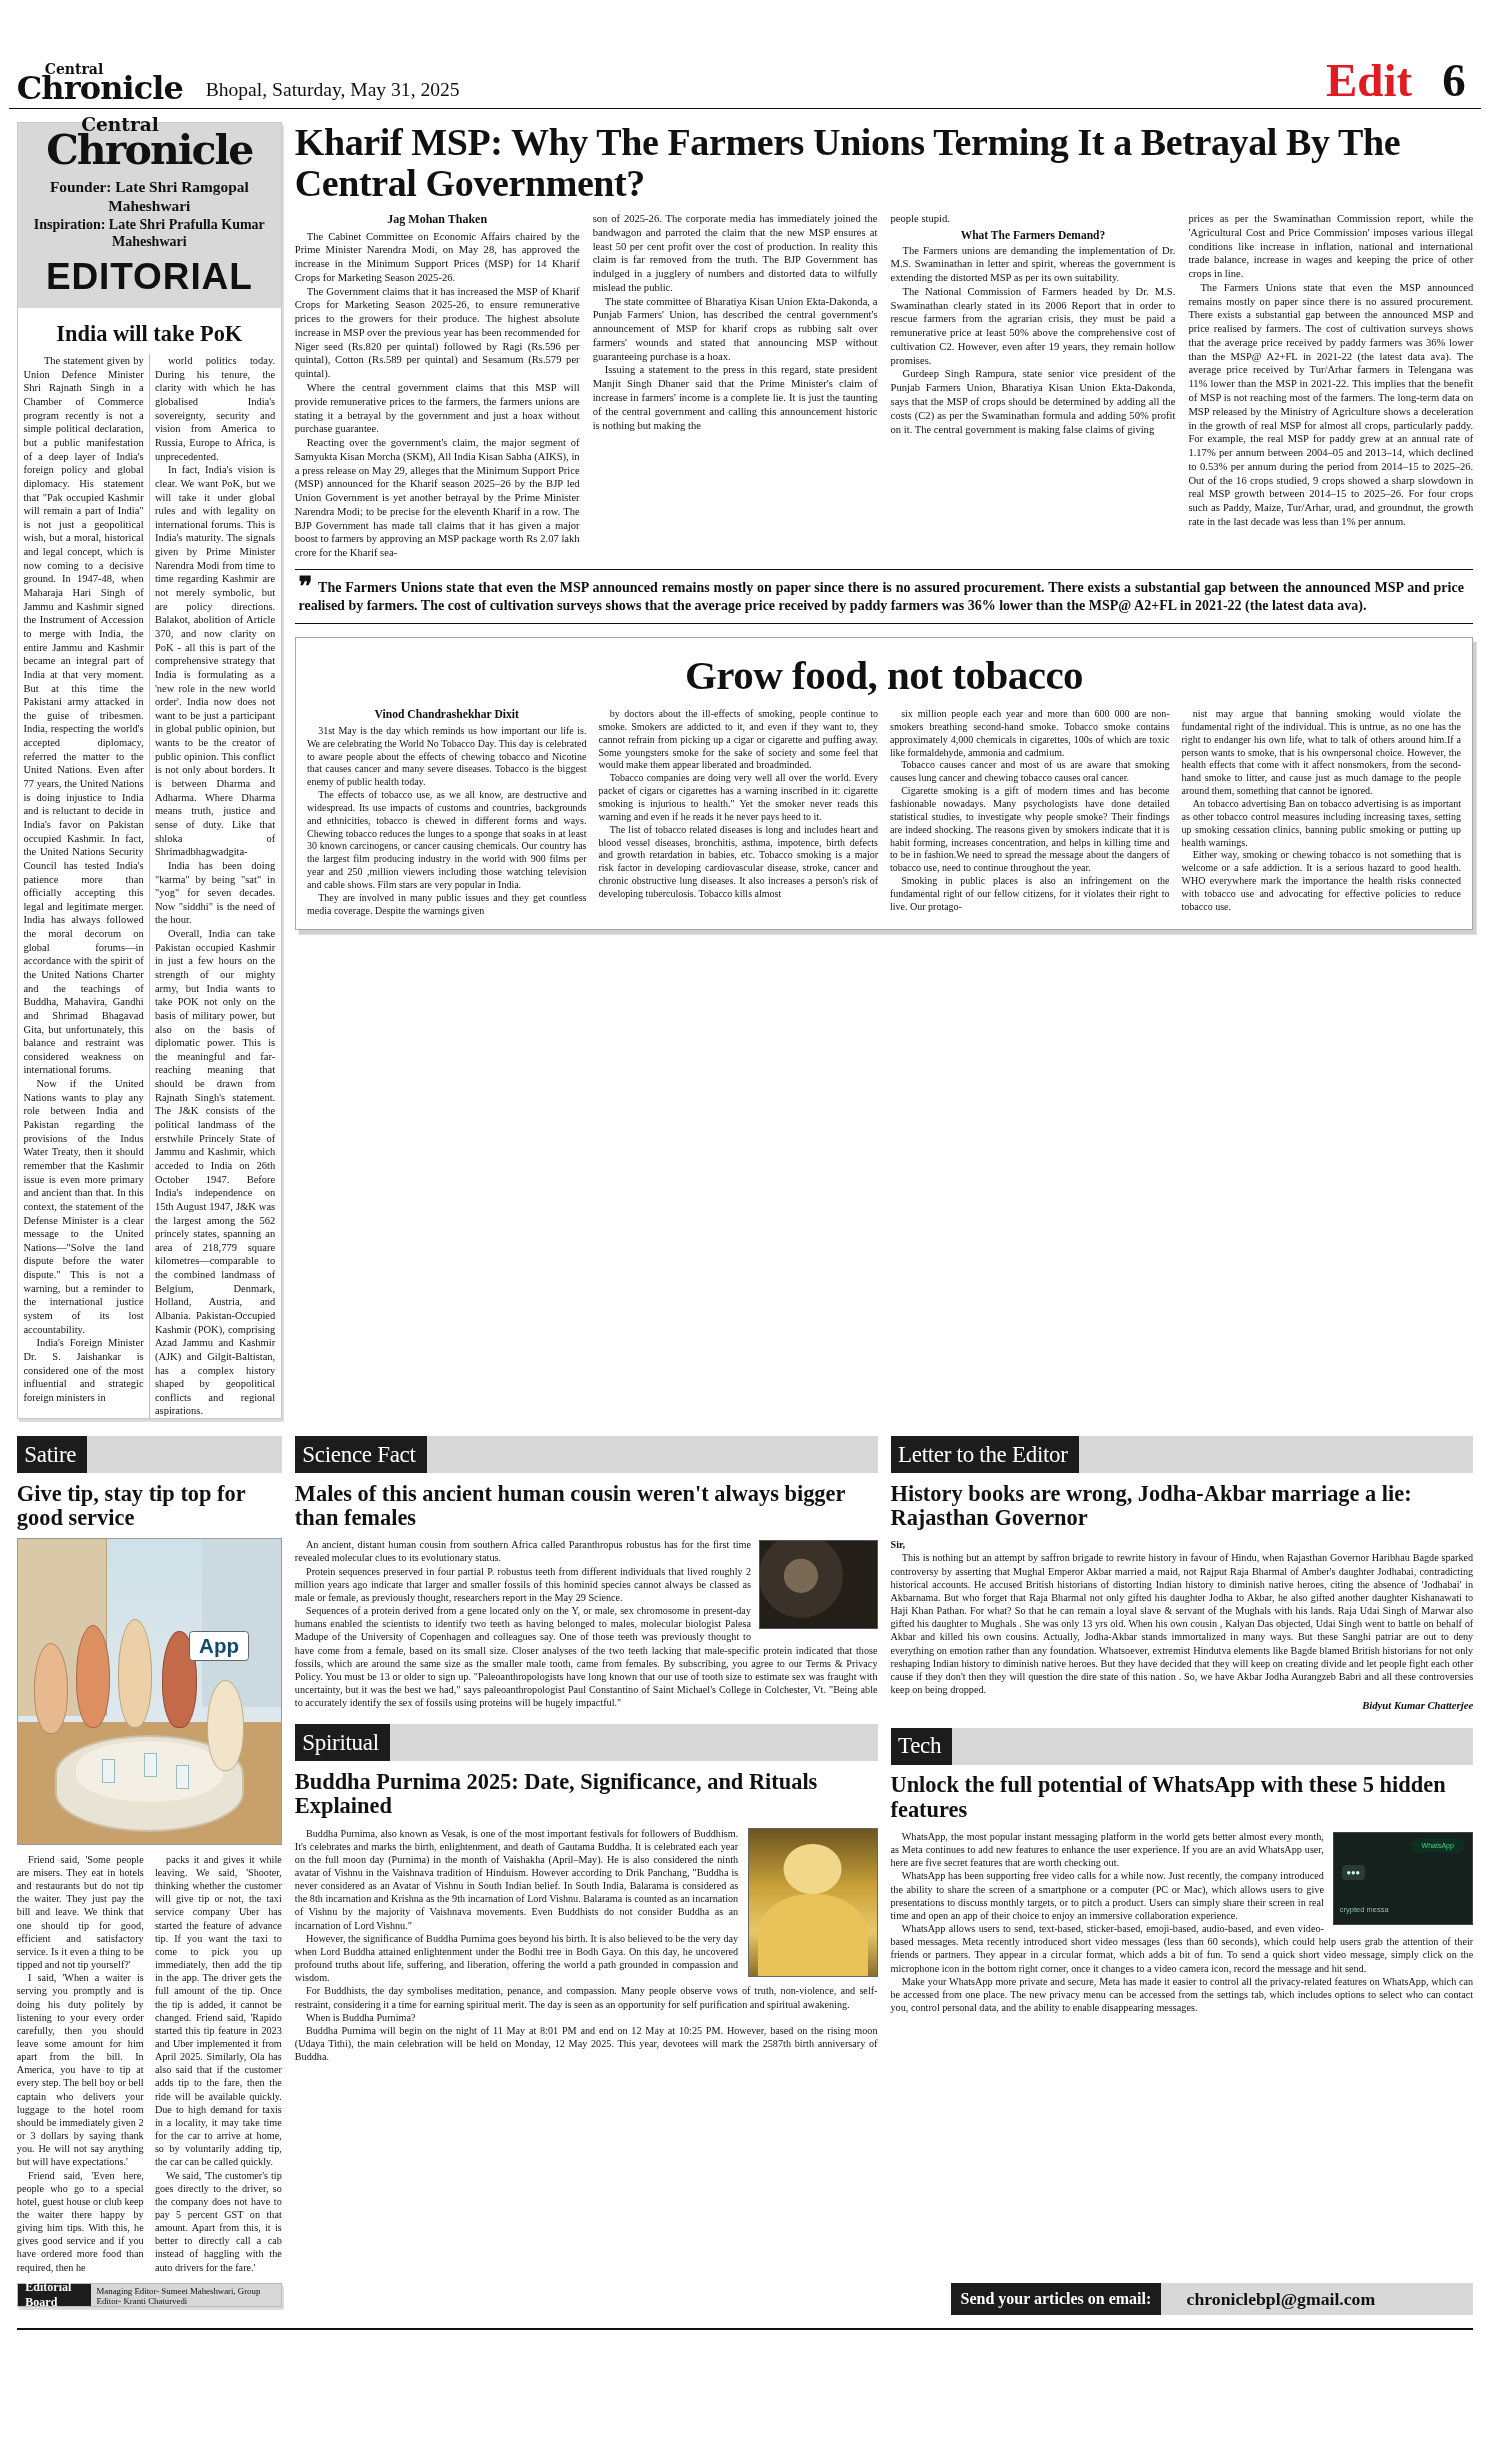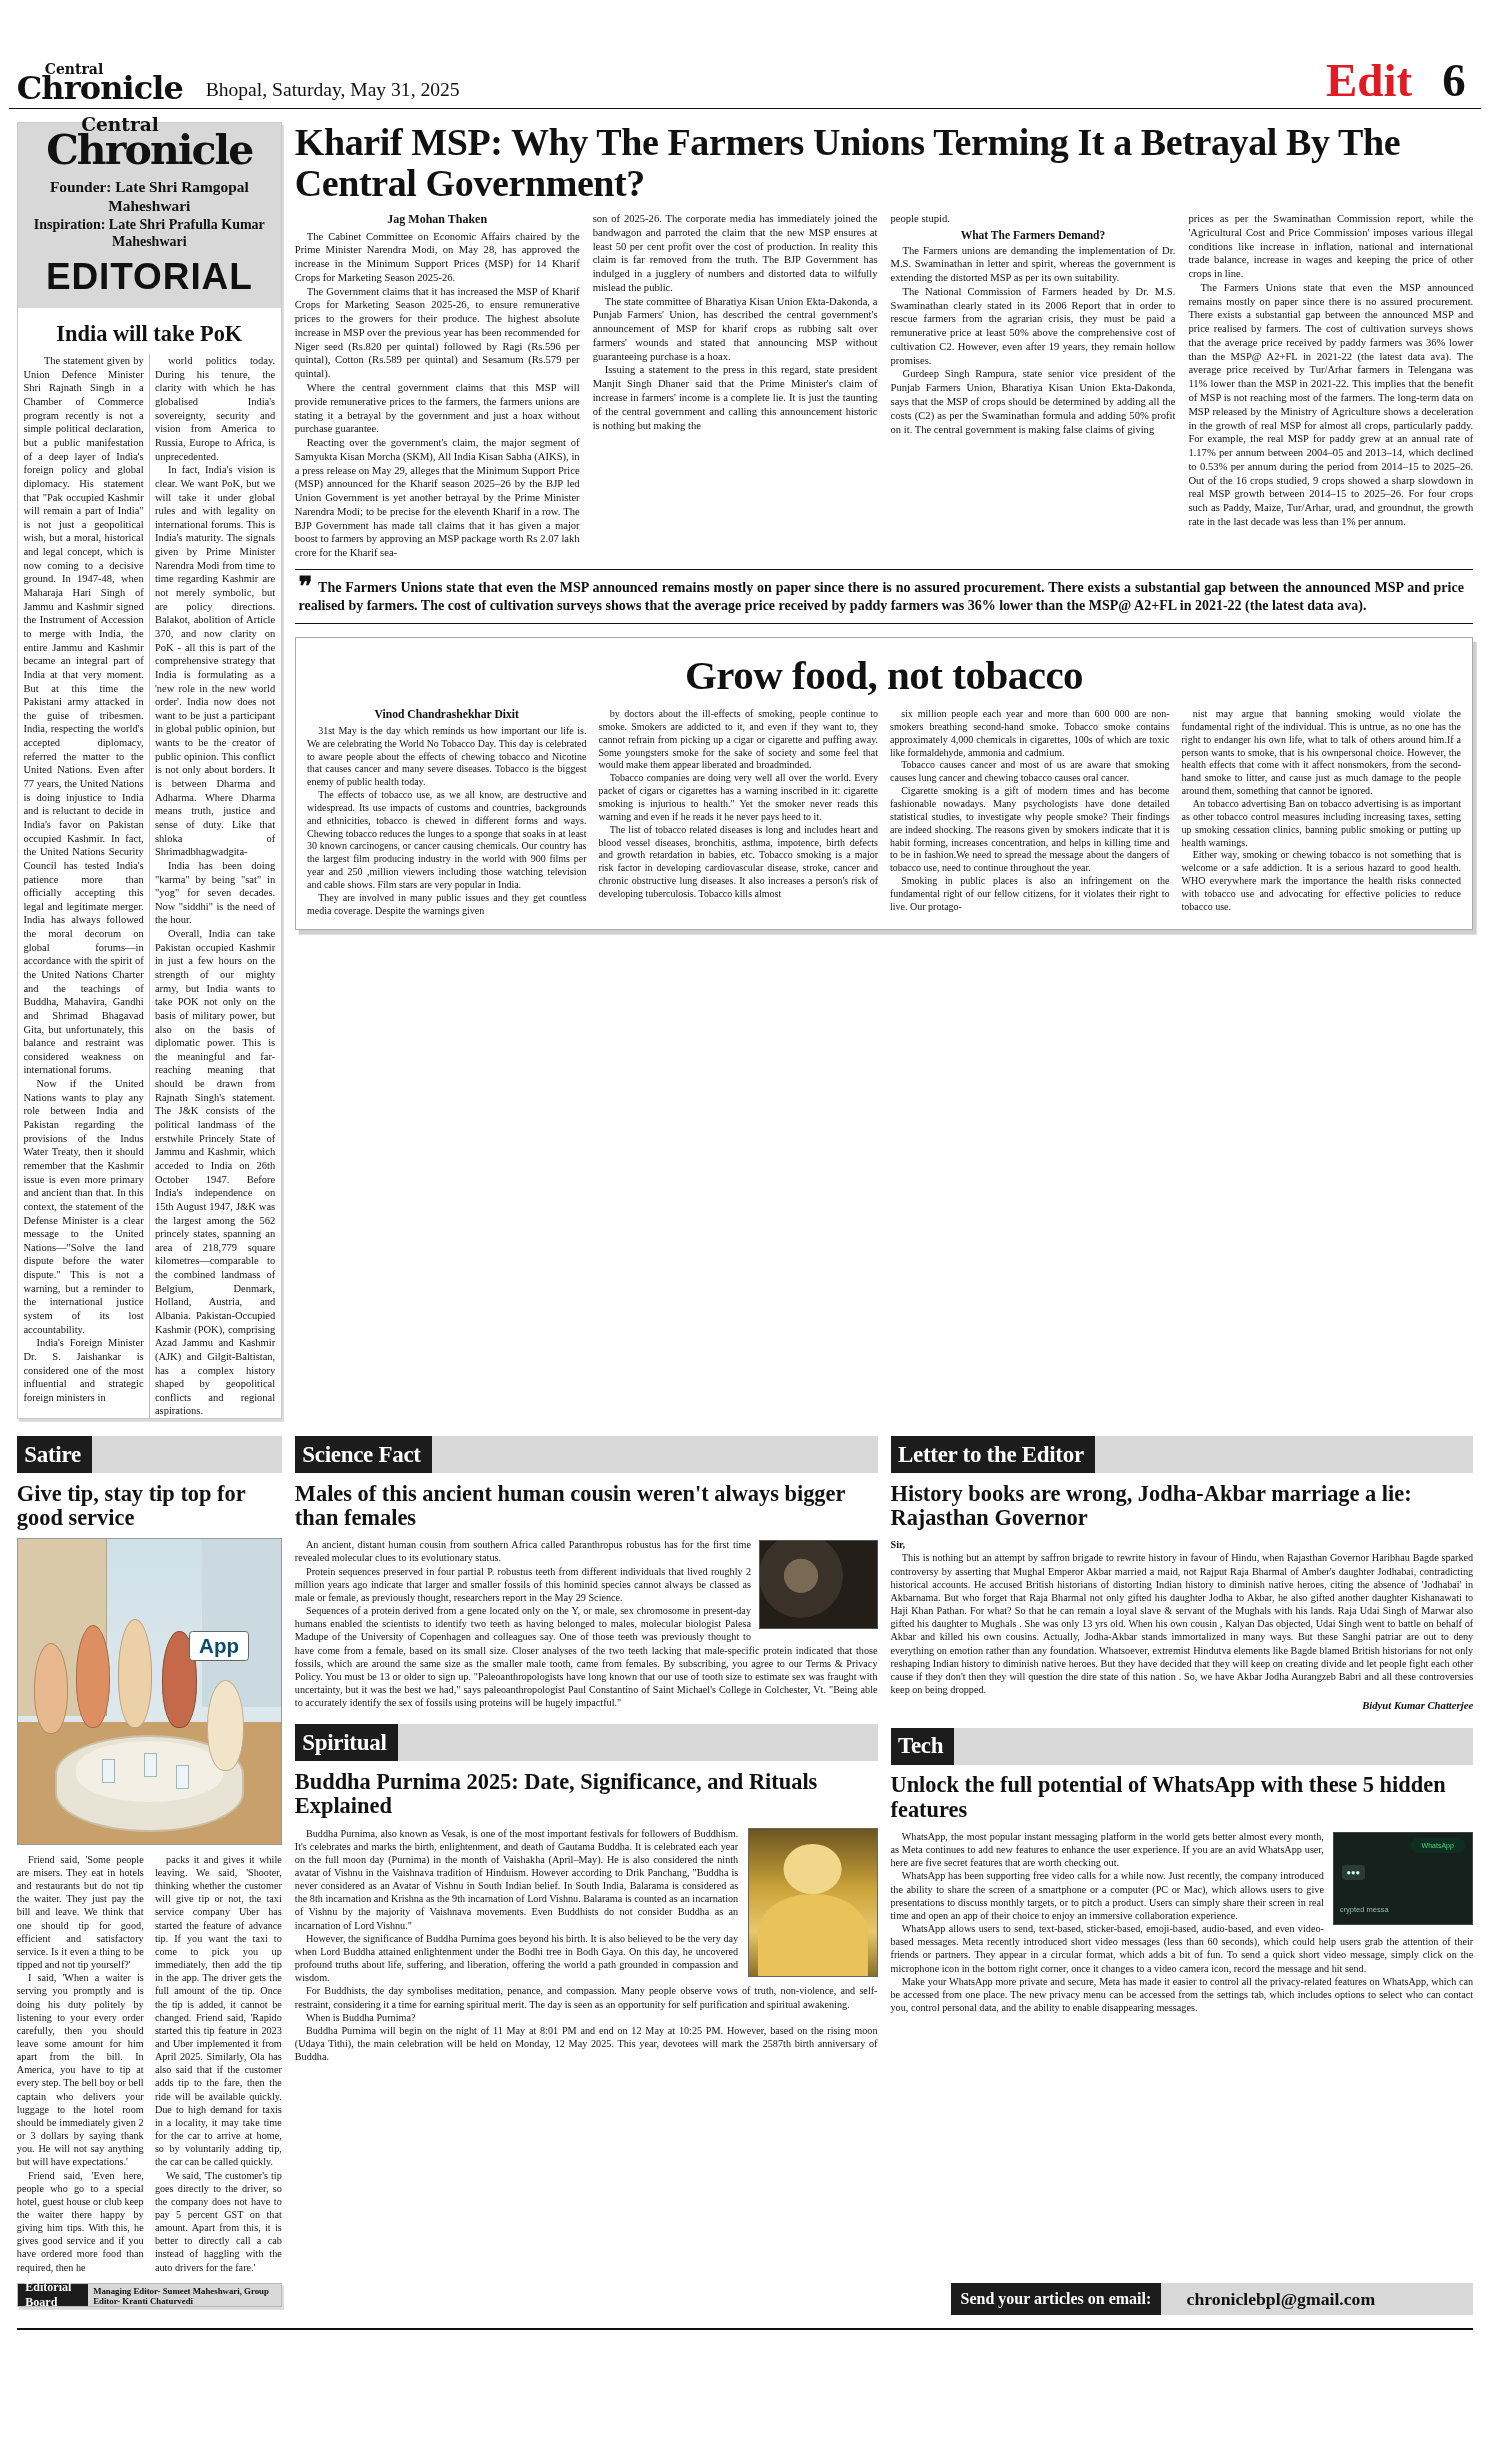--- a/index.html
+++ b/index.html
@@ -59,21 +59,21 @@
   
   .tobacco { border:1.9px solid #a8a8a8; box-shadow:3.7px 4.7px 0 #cfcfcf; margin-top:13px; padding:9.3px 11.2px 11.2px 11.2px; background:#fff;}
   .tobacco h2 { text-align:center; font-size:41px; font-weight:bold; margin:3.7px 0 9.3px 0; font-family:"Liberation Serif", serif; letter-spacing:-0.5px;}
   .tob-cols { display:flex; gap:12px; }
   .tob-cols .c { flex:1; font-size:10px; line-height:1.285; text-align:justify; hyphens:auto; }
   .tob-cols .c p { margin:0; text-indent:11.2px;}
   .tob-byline { text-align:center; font-weight:bold; font-size:11.6px; margin-bottom:1.9px;}
 
   
   .band { background:#d8d8d8; height:37px; display:flex; align-items:stretch; margin-bottom:8.4px; }
-  .band .tag { background:#1c1c1c; color:#fff; font-weight:bold; font-size:23px; padding:1.9px 11.2px 1.9px 7.5px;
+  .band .tag { background:#1c1c1c; color:#fff; font-weight:normal; font-size:23px; padding:1.9px 11.2px 1.9px 7.5px;
       display:flex; align-items:center; font-family:"Liberation Serif", serif; letter-spacing:-0.3px;}
 
   .sec-head { font-size:22.4px; font-weight:bold; line-height:1.1; margin:0 0 7.5px 0; font-family:"Liberation Serif", serif;}
   .body-1col { font-size:10.2px; line-height:1.29; text-align:justify; hyphens:auto;}
   .body-1col p { margin:0; text-indent:11.2px;}
   .sign { text-align:right; font-weight:bold; font-style:italic; font-size:10.7px; margin-top:2.8px;}
 
   
   .lower { display:flex; gap:13px; padding:17px 7.5px 0 7.5px; }
   .lw-col { flex:1; }
@@ -104,21 +104,21 @@
   
   .wa-img { float:right; width:140px; height:93px; margin:1.9px 0 5.6px 9.3px; background:#16211d; border:0.9px solid #444; position:relative; overflow:hidden;}
   .wa-bubble { position:absolute; left:7.5px; top:32px; background:#2a3b33; color:#cfe; font-size:7.5px; padding:2.8px 4.7px; border-radius:3.7px; font-family:"Liberation Sans",sans-serif;}
   .wa-logo { position:absolute; right:7.5px; top:5.6px; width:54px; height:15px; background:#0f2e22; border-radius:7.5px; color:#4fce7a; font-size:7px; display:flex; align-items:center; justify-content:center; font-family:"Liberation Sans",sans-serif;}
   .wa-txt { position:absolute; left:5.6px; bottom:9.3px; color:#8fbfa8; font-size:7.5px; font-family:"Liberation Sans",sans-serif;}
 
   
   .footer-row { display:flex; gap:13px; padding:9.3px 7.5px 0 7.5px; align-items:flex-start;}
   .edboard { flex:0 0 265px; border:0.9px solid #bbb; box-shadow:1.9px 2.8px 0 #dadada; background:#d8d8d8; display:flex; align-items:flex-end; height:24px;}
   .edboard .tag { background:#1c1c1c; color:#fff; font-weight:bold; font-size:12px; padding:2.8px 7.5px; height:100%; display:flex; align-items:center;}
-  .edboard .names { font-size:8.8px; padding-left:5.6px; font-weight:bold; }
+  .edboard .names { font-size:8.8px; padding-left:5.6px; font-weight:normal; }
   .fspace { flex:1; }
   .sendbox { flex:0 0 522px; background:#d8d8d8; display:flex; align-items:center; height:32px;}
   .sendbox .tag { background:#1c1c1c; color:#fff; font-weight:bold; font-size:16px; padding:0 9.3px; height:100%; display:flex; align-items:center;}
   .sendbox .mail { font-weight:bold; font-size:17.7px; padding-left:26px; }
   .bottomrule { border-top:2.8px solid #111; margin:13px 7.5px 0 7.5px;}
 </style>
 </head>
 <body>
 
 <div class="page">

